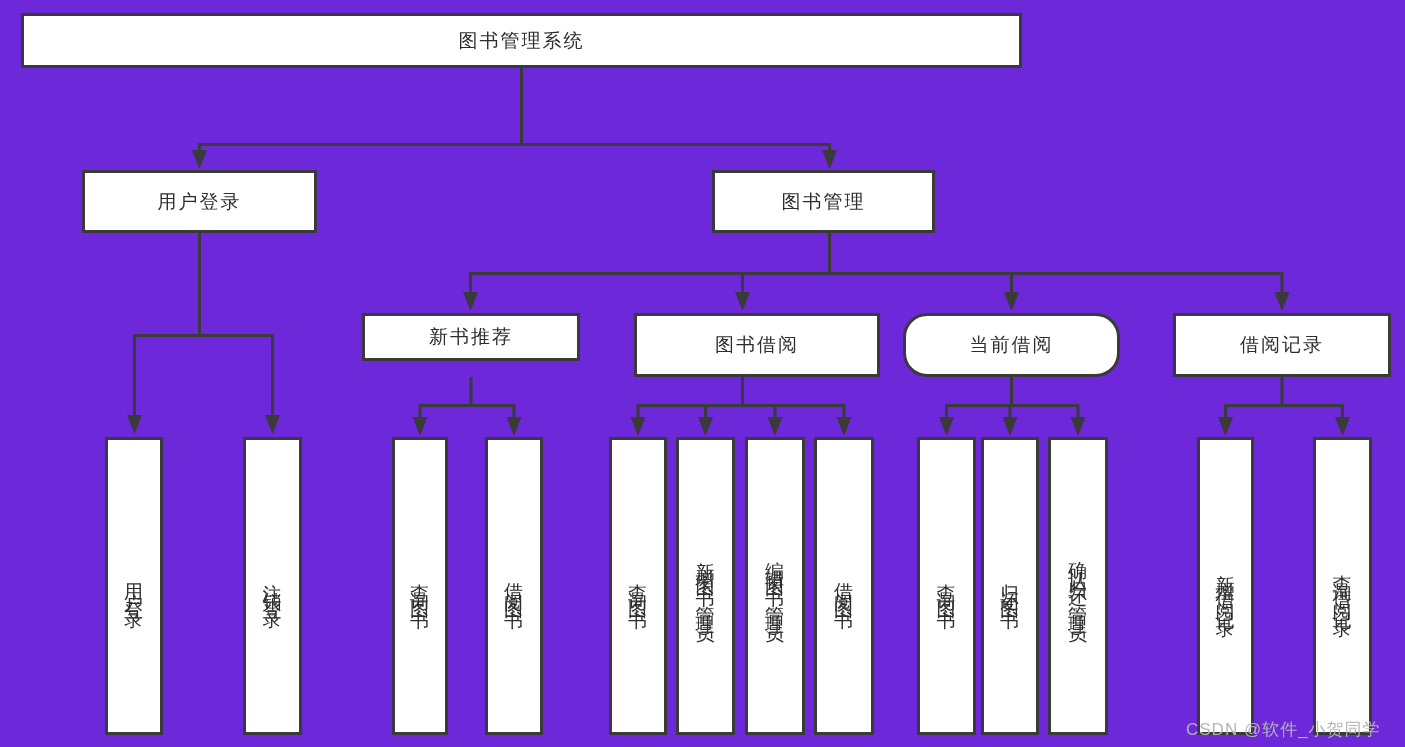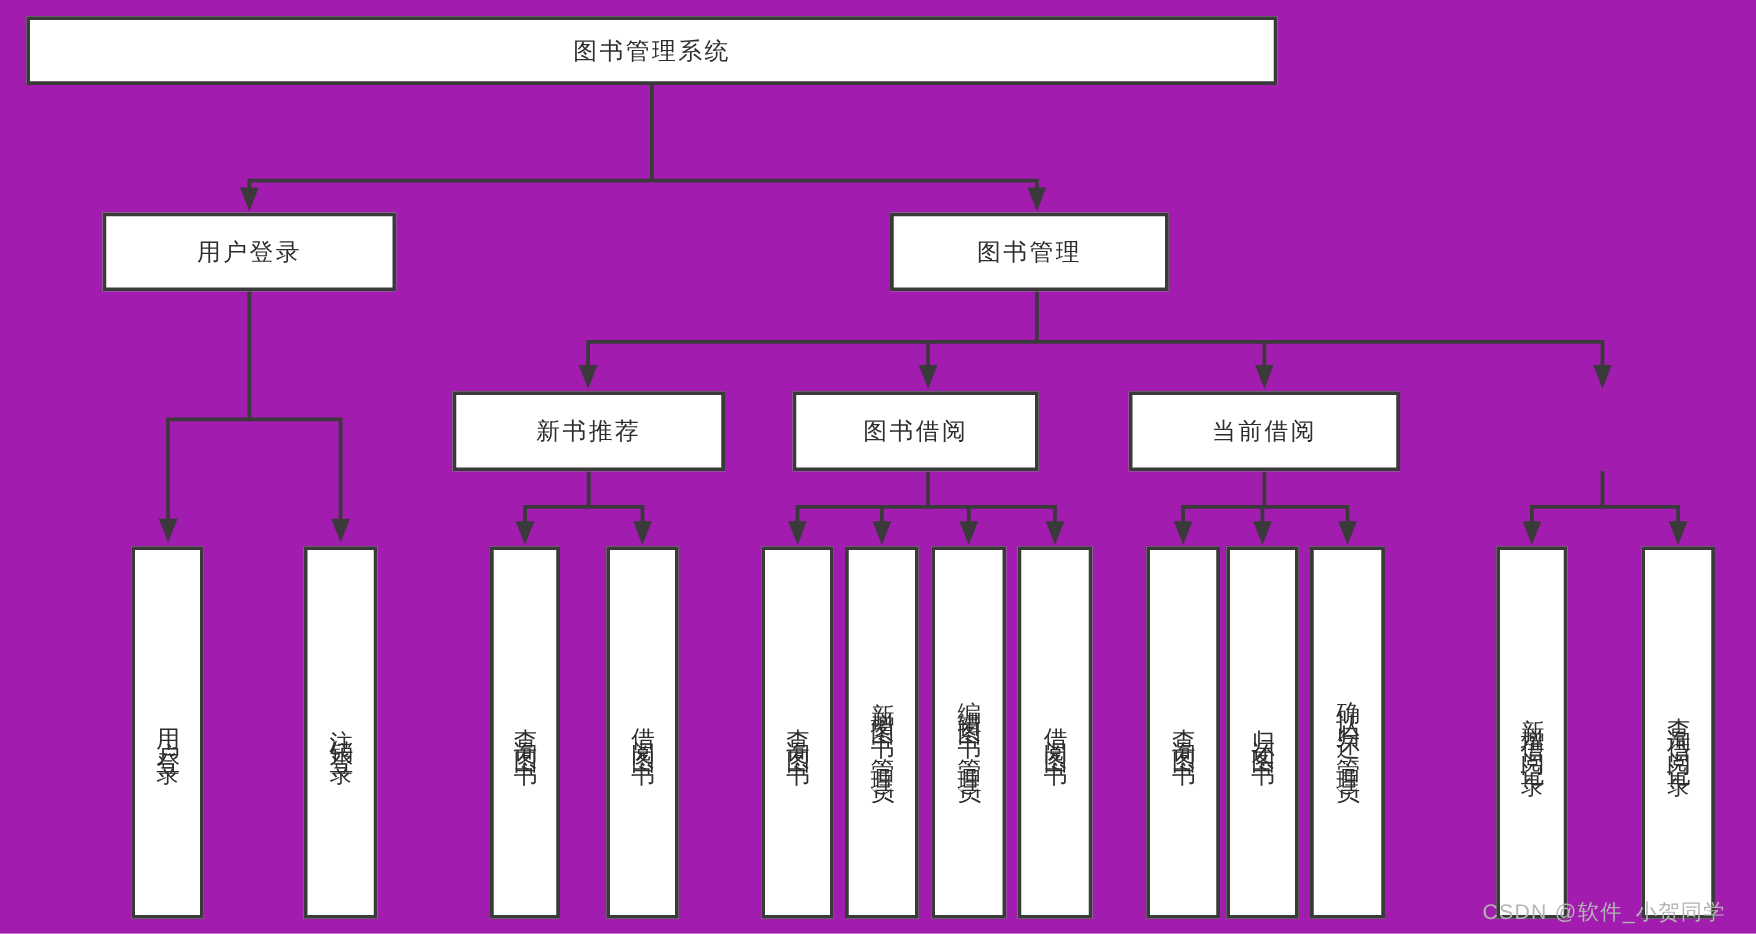--- a/index.html
+++ b/index.html
@@ -1,19 +1,19 @@
 <!DOCTYPE html>
 <html><head>
 <meta charset="utf-8">
 <style>
   html,body{margin:0;padding:0;background:#ffffff;}
   .canvas{
     position:relative;
     width:1405px;height:747px;
-    background:#a21caf;
+    background:#6d28d9;
     font-family:"Liberation Sans","DejaVu Sans",sans-serif;
     overflow:hidden;
   }
   .box{
     position:absolute;
     box-sizing:border-box;
     border:3px solid #3a3a3a;
     background:#ffffff;
     display:flex;
     align-items:center;
@@ -29,23 +29,23 @@
     writing-mode:vertical-rl;
     text-orientation:mixed;
     font-size:19px;
     letter-spacing:9px;
     line-height:1;
   }
   
   .n-root {left:21px;  top:13px;  width:1001px; height:55px;}
   .n-l2-0 {left:82px;  top:170px; width:235px;  height:63px;}
   .n-l2-1 {left:712px; top:170px; width:223px;  height:63px;}
-  .n-l3-0 {left:362px; top:313px; width:218px;  height:64px;}
-  .n-l3-1 {left:634px; top:313px; width:197px;  height:64px;}
-  .n-l3-2 {left:903px; top:313px; width:217px;  height:64px;}
+  .n-l3-0 {left:362px; top:313px; width:218px;  height:48px;}
+  .n-l3-1 {left:634px; top:313px; width:246px;  height:64px;}
+  .n-l3-2 {left:903px; top:313px; width:217px;  height:64px;border-radius:24px;}
   .n-l3-3 {left:1173px;top:313px; width:218px;  height:64px;}
   .n-lf-0 {left:105px; top:437px; width:58px;   height:298px;}
   .n-lf-1 {left:243px; top:437px; width:59px;   height:298px;}
   .n-lf-2 {left:392px; top:437px; width:56px;   height:298px;}
   .n-lf-3 {left:485px; top:437px; width:58px;   height:298px;}
   .n-lf-4 {left:609px; top:437px; width:58px;   height:298px;}
   .n-lf-5 {left:676px; top:437px; width:59px;   height:298px;}
   .n-lf-6 {left:745px; top:437px; width:60px;   height:298px;}
   .n-lf-7 {left:814px; top:437px; width:60px;   height:298px;}
   .n-lf-8 {left:917px; top:437px; width:59px;   height:298px;}
@@ -128,20 +128,23 @@
 
   <div class="box h n-l3-0">
     <span>新书推荐</span>
   </div>
   <div class="box h n-l3-1">
     <span>图书借阅</span>
   </div>
   <div class="box h n-l3-2">
     <span>当前借阅</span>
   </div>
+  <div class="box h n-l3-3">
+    <span>借阅记录</span>
+  </div>
 
   <div class="box v n-lf-0">
     <span>用户登录</span>
   </div>
   <div class="box v n-lf-1">
     <span>注销登录</span>
   </div>
   <div class="box v n-lf-2">
     <span>查询图书</span>
   </div>

